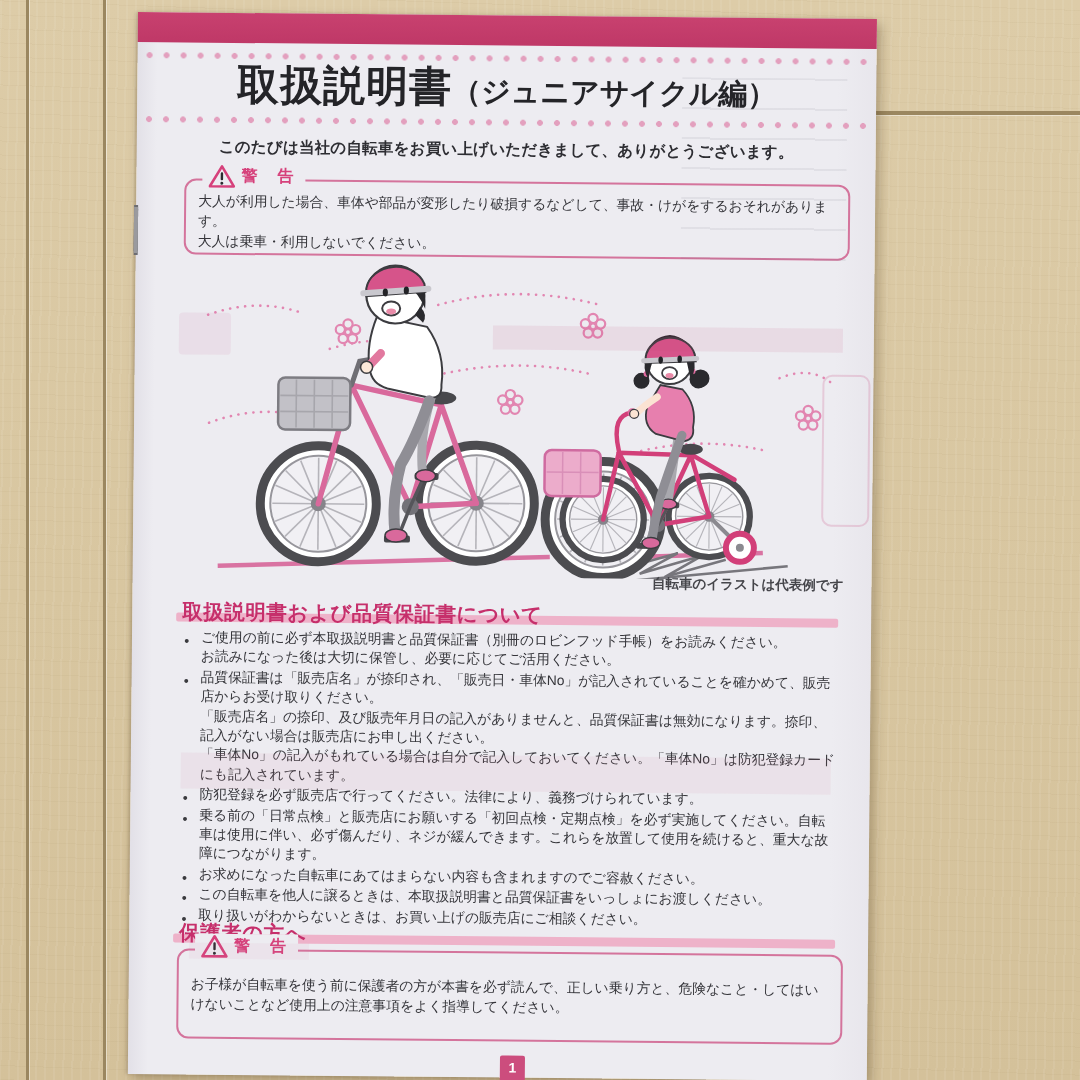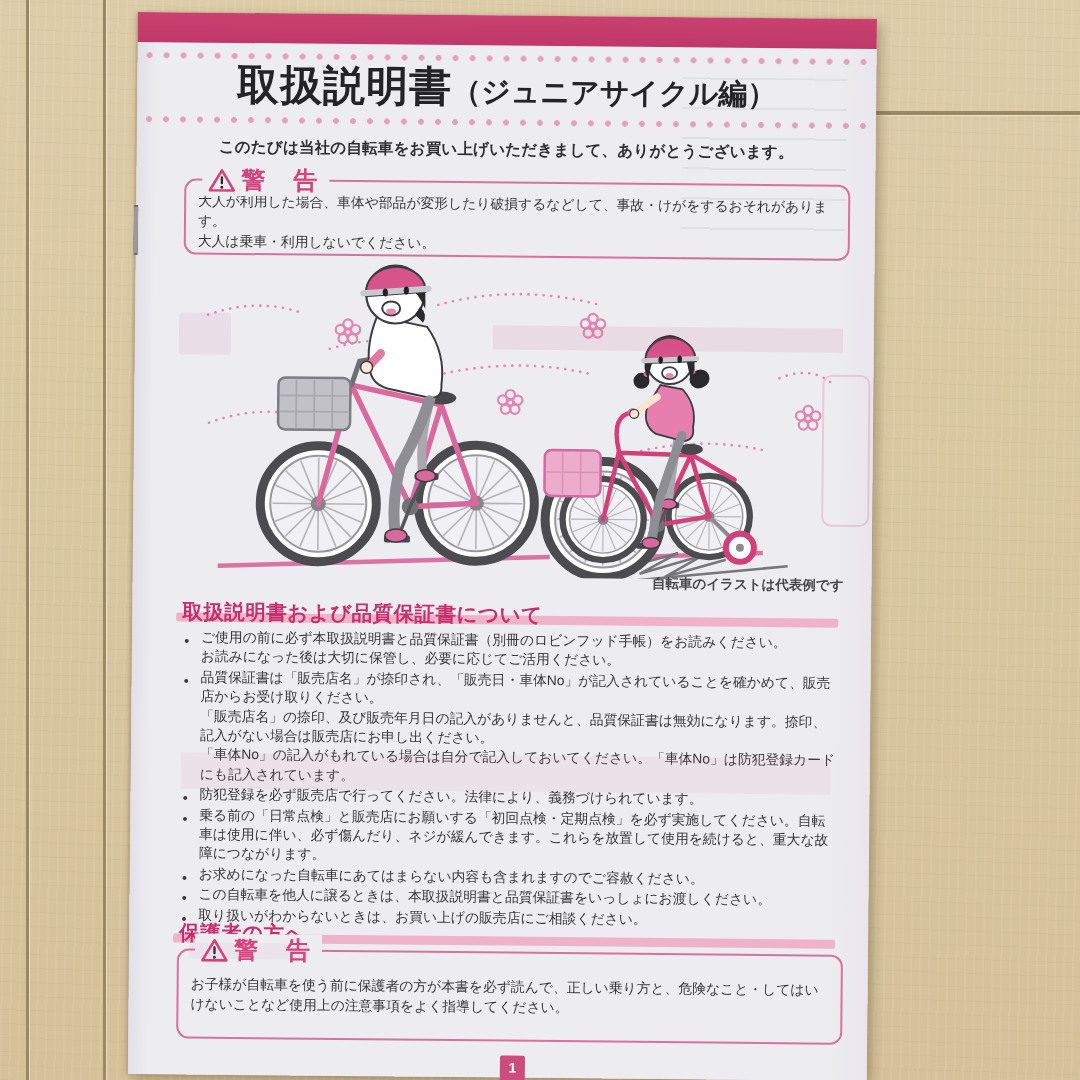--- a/index.html
+++ b/index.html
@@ -48,21 +48,21 @@
     position:absolute;left:48px;width:662px;
     border:2px solid #d4749c;border-radius:12px;
     background:transparent;
   }
   .warnbox-top{top:166px;height:72px;}
   .warnbox-bottom{top:936px;height:86px;}
   .warnhead{
     position:absolute;top:-17px;left:16px;padding:0 10px 0 6px;
     background:#edecf1;display:flex;align-items:center;gap:6px;
   }
-  .warnhead .wlabel{font-size:24px;font-weight:bold;color:#d6417b;letter-spacing:2px;white-space:nowrap;}
+  .warnhead .wlabel{font-size:16px;font-weight:bold;color:#d6417b;letter-spacing:2px;white-space:nowrap;}
   .warnbody{
     margin:0;padding:11px 12px 0 12px;font-size:13.8px;line-height:20px;color:#35353a;
     white-space:pre-line;letter-spacing:0;
   }
   .warnbox-bottom .warnbody{padding-top:24px;}
   
   .sec{position:absolute;left:50px;width:660px;margin:0;height:28px;}
   .sec .bar{position:absolute;left:-6px;right:4px;bottom:3px;height:9px;background:#eeb2c9;border-radius:2px;}
   .sec .sec-label{position:relative;font-size:20.5px;font-weight:bold;color:#c62f6b;letter-spacing:.5px;}
   .sec1{top:584px;}

